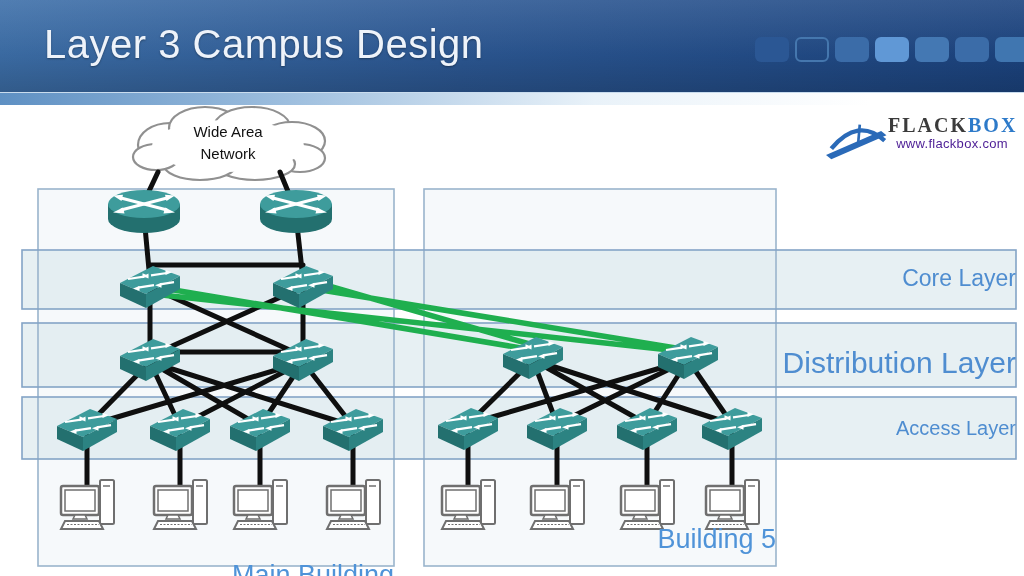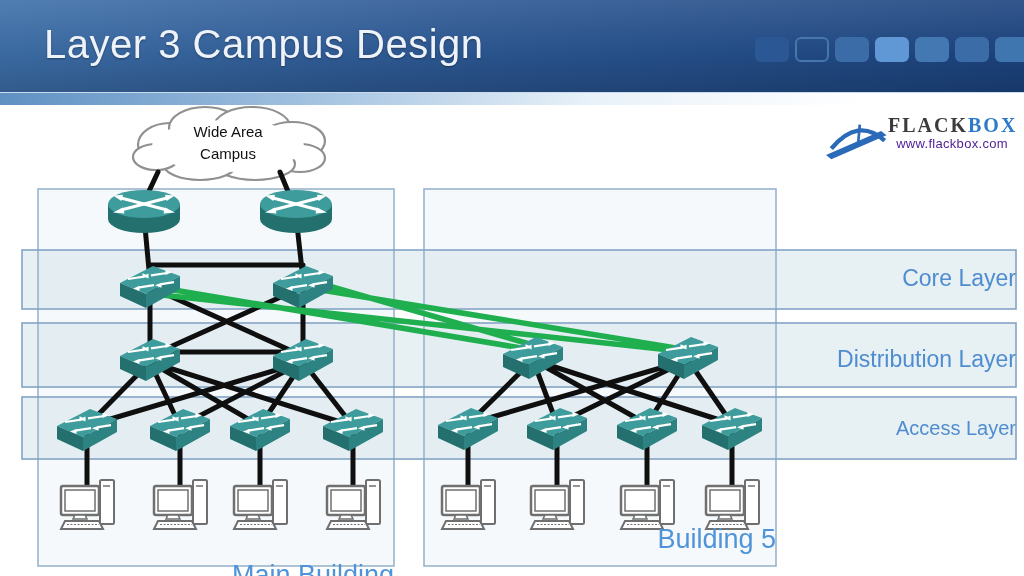--- a/index.html
+++ b/index.html
@@ -29,21 +29,21 @@
   .logo{position:absolute;left:826px;top:114px;width:190px;height:48px;}
   .logo-bridge{position:absolute;left:0;top:2px;}
   .logo-text{position:absolute;left:62px;top:0;width:128px;text-align:center;}
   .brand{font-size:20px;font-weight:700;letter-spacing:2px;color:#3b3b3b;line-height:22px;white-space:nowrap;font-family:Liberation Serif, serif;}
   .brand .blue{color:#2d7ac9;}
   .logo-url{font-size:13px;color:#4c1d95;letter-spacing:0.3px;line-height:15px;}
 
   
   .lbl{position:absolute;text-align:right;color:#4f8dd0;}
   .lbl-core{left:780px;top:265px;width:236px;font-size:23px;}
-  .lbl-dist{left:780px;top:346px;width:236px;font-size:23px;}
+  .lbl-dist{left:780px;top:346px;width:236px;font-size:30px;}
   .lbl-access{left:780px;top:417px;width:236px;font-size:20px;}
   .lbl-mainb{left:38px;top:560px;width:356px;font-size:27px;color:#4f93d8;}
   .lbl-b1{left:424px;top:524px;width:352px;font-size:27px;color:#4f93d8;}
   .cloud-label{position:absolute;left:152px;top:121px;width:152px;text-align:center;
       font-size:15px;line-height:1.45;color:#111;}
 
   svg.diagram{position:absolute;left:0;top:0;}
   .overlay{position:absolute;left:0;top:0;width:836px;height:576px;z-index:2;pointer-events:none;padding-left:16px;}
 </style>
 </head>
@@ -181,21 +181,21 @@
     <use href="#pc" x="324" y="478"></use>
     <use href="#pc" x="439" y="478"></use>
     <use href="#pc" x="528" y="478"></use>
     <use href="#pc" x="618" y="478"></use>
     <use href="#pc" x="703" y="478"></use>
   </svg>
 
   <div class="overlay">
     <div class="cloud-label">
       <div>Wide Area</div>
-      <div>Campus</div>
+      <div>Network</div>
     </div>
     <div class="lbl lbl-core">Core Layer</div>
     <div class="lbl lbl-dist">Distribution Layer</div>
     <div class="lbl lbl-access">Access Layer</div>
     <div class="lbl lbl-mainb">Main Building</div>
     <div class="lbl lbl-b1">Building 5</div>
   </div>
 
 </div>
 

